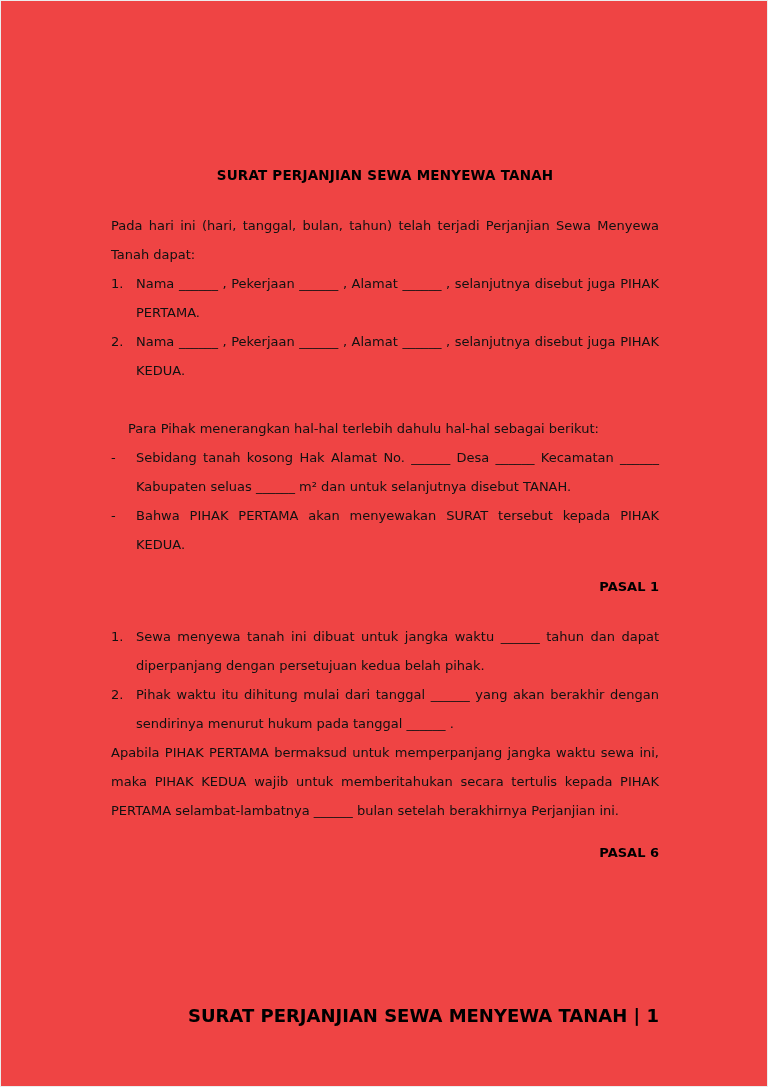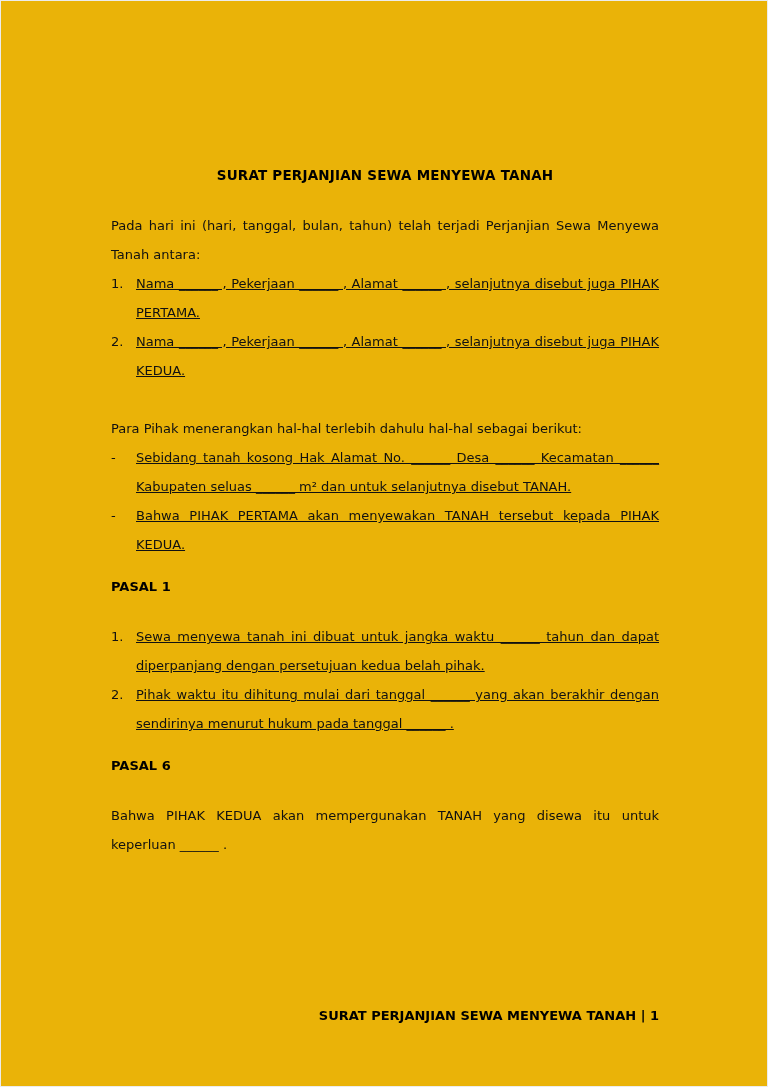--- a/index.html
+++ b/index.html
@@ -7,66 +7,66 @@
   body {
     width: 768px;
     height: 1087px;
     position: relative;
     font-family: "DejaVu Sans", "Liberation Sans", sans-serif;
     color: #111111;
   }
   .page {
     position: absolute;
     inset: 0;
-    background: #eab308;
+    background: #ef4444;
     border: 1px solid #ececec;
     padding: 160px 108px 0 110px;
     font-size: 13px;
     line-height: 29px;
   }
   .title {
     font-size: 13.5px;
     font-weight: bold;
     text-align: center;
     line-height: 29px;
     margin-bottom: 21px;
     letter-spacing: 0.2px;
     color: #000000;
   }
   .para { text-align: justify; }
-  .spaced { margin-top: 29px; }
+  .spaced { margin-top: 29px; margin-left: 17px; }
   .list-item { display: flex; }
   .marker { flex: 0 0 25px; }
   .bullet-marker { flex: 0 0 25px; }
-  .body-text { flex: 1; text-align: justify; text-decoration: underline; }
+  .body-text { flex: 1; text-align: justify; }
   .pasal-heading {
-    text-align: left;
+    text-align: right;
     font-weight: bold;
     line-height: 29px;
     margin: 13px 0 21px;
     color: #000000;
   }
   .footer {
     position: absolute;
     right: 108px;
     bottom: 62px;
     font-weight: bold;
-    font-size: 13px;
+    font-size: 18px;
     line-height: 16px;
     color: #000000;
   }
 </style>
 </head>
 <body>
 
 <div class="page">
 
   <div class="title">SURAT PERJANJIAN SEWA MENYEWA TANAH</div>
 
-  <p class="para">Pada hari ini (hari, tanggal, bulan, tahun) telah terjadi Perjanjian Sewa Menyewa Tanah antara:</p>
+  <p class="para">Pada hari ini (hari, tanggal, bulan, tahun) telah terjadi Perjanjian Sewa Menyewa Tanah dapat:</p>
 
   <div>
     <div class="list-item">
       <span class="marker">1.</span>
       <span class="body-text">Nama ______ , Pekerjaan ______ , Alamat ______ , selanjutnya disebut juga PIHAK PERTAMA.</span>
     </div>
     <div class="list-item">
       <span class="marker">2.</span>
       <span class="body-text">Nama ______ , Pekerjaan ______ , Alamat ______ , selanjutnya disebut juga PIHAK KEDUA.</span>
     </div>
@@ -74,38 +74,38 @@
 
   <p class="para spaced">Para Pihak menerangkan hal-hal terlebih dahulu hal-hal sebagai berikut:</p>
 
   <div>
     <div class="list-item">
       <span class="bullet-marker">-</span>
       <span class="body-text">Sebidang tanah kosong Hak Alamat No. ______ Desa ______ Kecamatan ______ Kabupaten seluas ______ m² dan untuk selanjutnya disebut TANAH.</span>
     </div>
     <div class="list-item">
       <span class="bullet-marker">-</span>
-      <span class="body-text">Bahwa PIHAK PERTAMA akan menyewakan TANAH tersebut kepada PIHAK KEDUA.</span>
+      <span class="body-text">Bahwa PIHAK PERTAMA akan menyewakan SURAT tersebut kepada PIHAK KEDUA.</span>
     </div>
   </div>
 
 
   <div class="pasal-heading spaced">PASAL 1</div>
 
   <div>
     <div class="list-item">
       <span class="marker">1.</span>
       <span class="body-text">Sewa menyewa tanah ini dibuat untuk jangka waktu ______ tahun dan dapat diperpanjang dengan persetujuan kedua belah pihak.</span>
     </div>
     <div class="list-item">
       <span class="marker">2.</span>
       <span class="body-text">Pihak waktu itu dihitung mulai dari tanggal ______ yang akan berakhir dengan sendirinya menurut hukum pada tanggal ______ .</span>
     </div>
   </div>
 
+  <p class="para">Apabila PIHAK PERTAMA bermaksud untuk memperpanjang jangka waktu sewa ini, maka PIHAK KEDUA wajib untuk memberitahukan secara tertulis kepada PIHAK PERTAMA selambat-lambatnya ______ bulan setelah berakhirnya Perjanjian ini.</p>
 
   <div class="pasal-heading spaced">PASAL 6</div>
 
-  <p class="para">Bahwa PIHAK KEDUA akan mempergunakan TANAH yang disewa itu untuk keperluan ______ .</p>
 
   <div class="footer">SURAT PERJANJIAN SEWA MENYEWA TANAH | 1</div>
 
 </div>
 
 </body></html>

